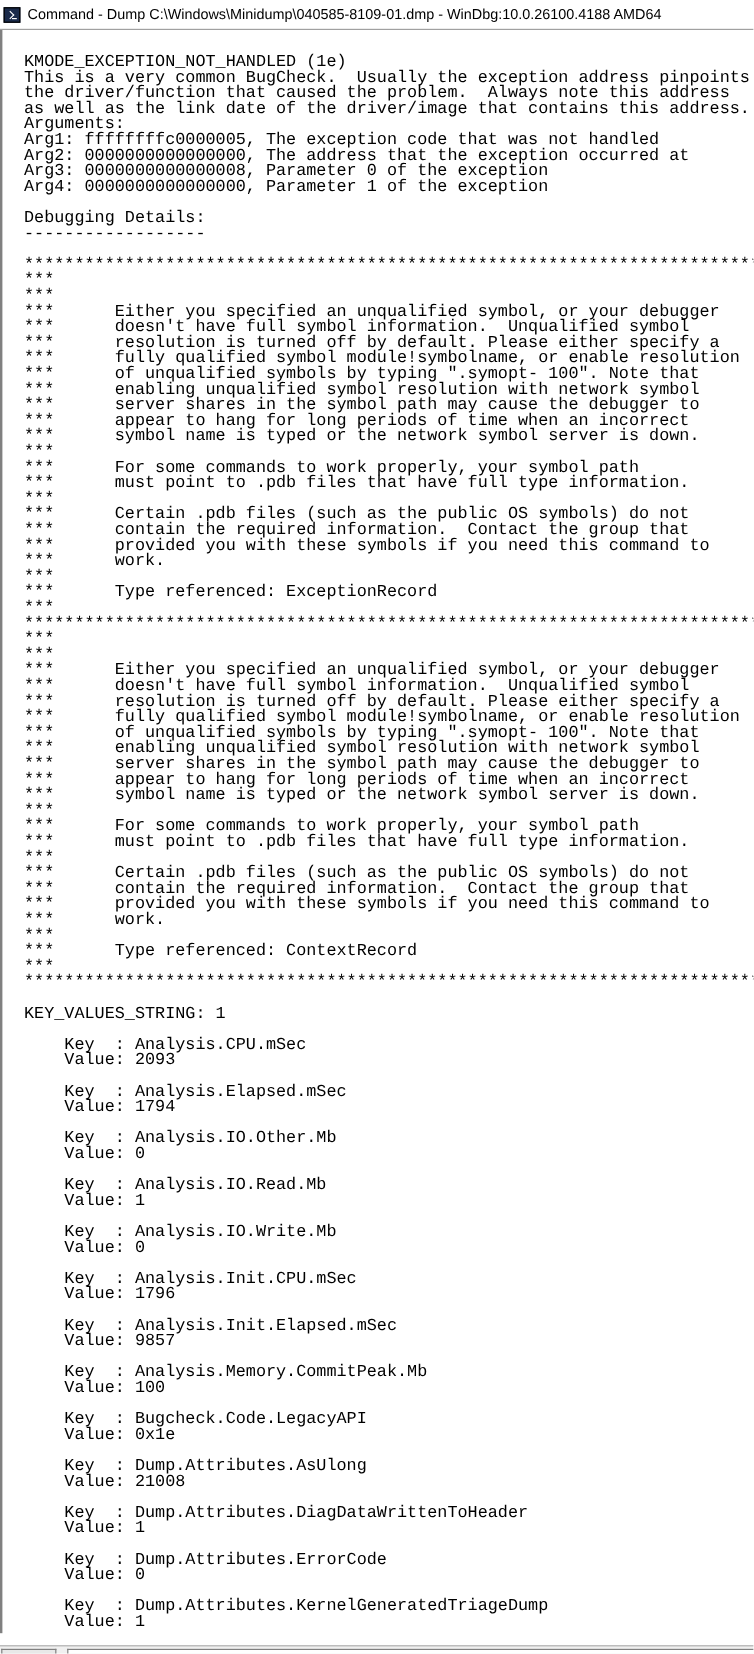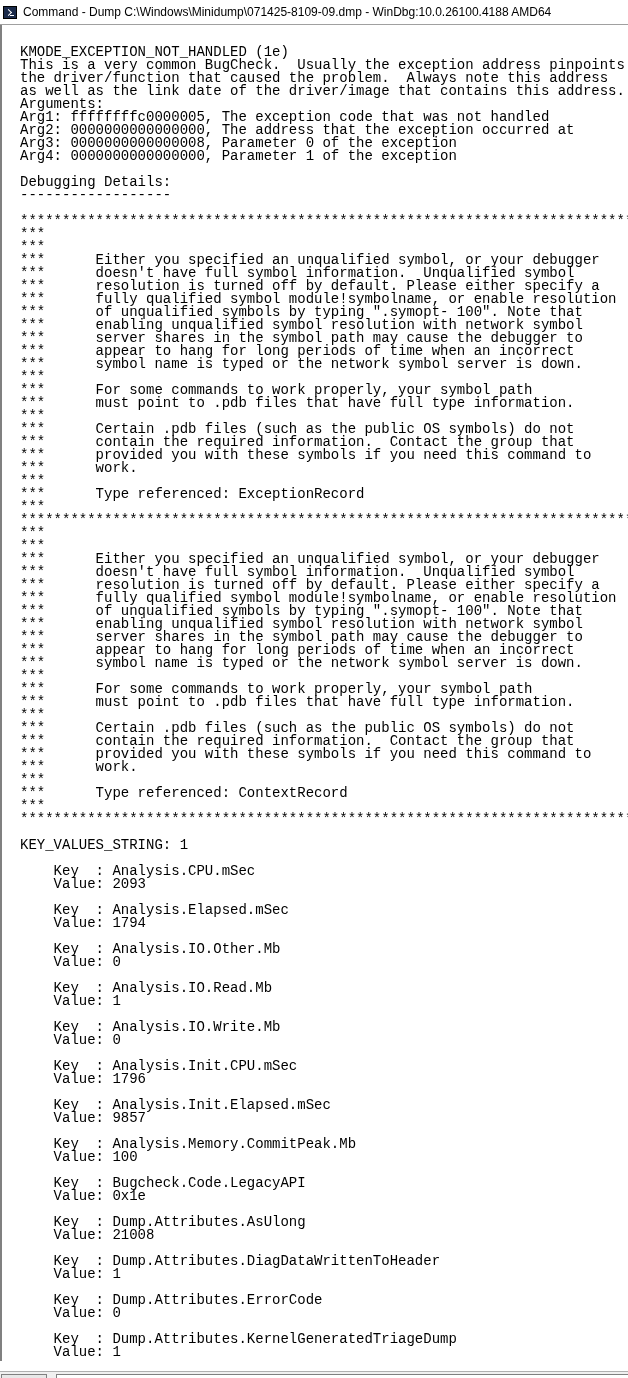--- a/index.html
+++ b/index.html
@@ -60,21 +60,21 @@
     .bottom-bar .cmd-input {
       position: absolute; left: 56px; top: 2px; right: 0; height: 8px;
       background: #fff; border-left: 1px solid #808080; border-top: 1px solid #808080;
     }
   </style>
 </head>
 <body>
 
 <div class="titlebar">
   <span class="app-icon"></span>
-  <span class="title">Command - Dump C:\Windows\Minidump\071425-8109-09.dmp - WinDbg:10.0.26100.4188 AMD64</span>
+  <span class="title">Command - Dump C:\Windows\Minidump\040585-8109-01.dmp - WinDbg:10.0.26100.4188 AMD64</span>
 </div>
 
 <div class="output">
   <pre id="output-text">KMODE_EXCEPTION_NOT_HANDLED (1e)
 This is a very common BugCheck.  Usually the exception address pinpoints
 the driver/function that caused the problem.  Always note this address
 as well as the link date of the driver/image that contains this address.
 Arguments:
 Arg1: ffffffffc0000005, The exception code that was not handled
 Arg2: 0000000000000000, The address that the exception occurred at

